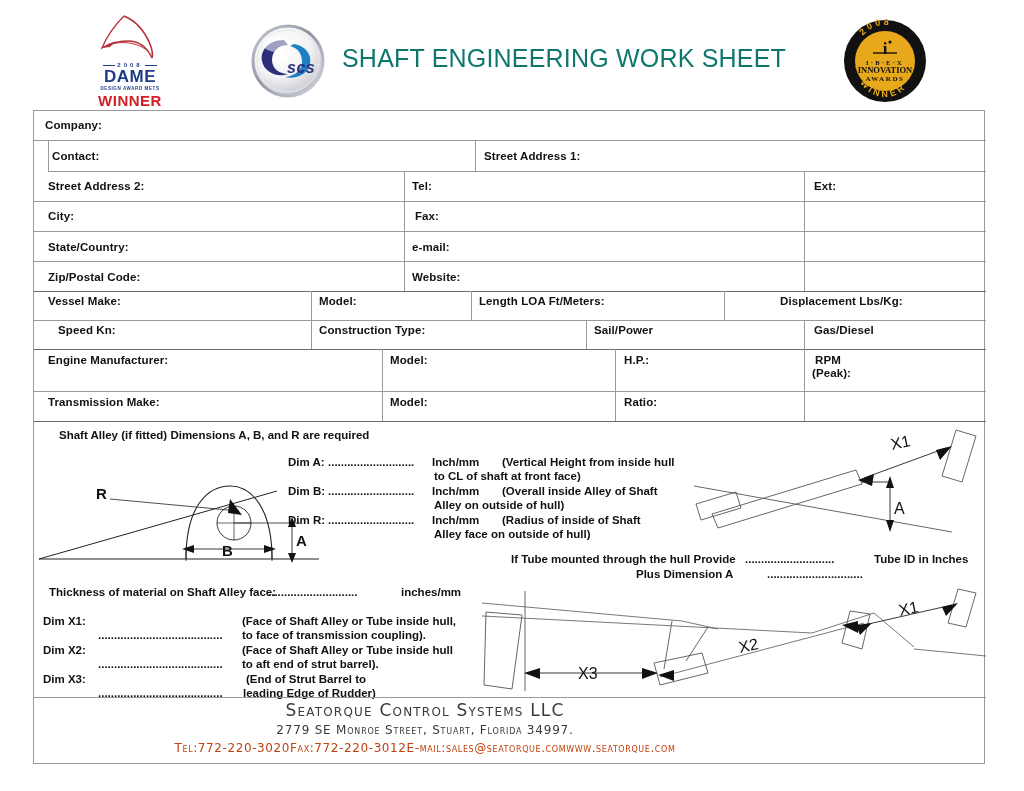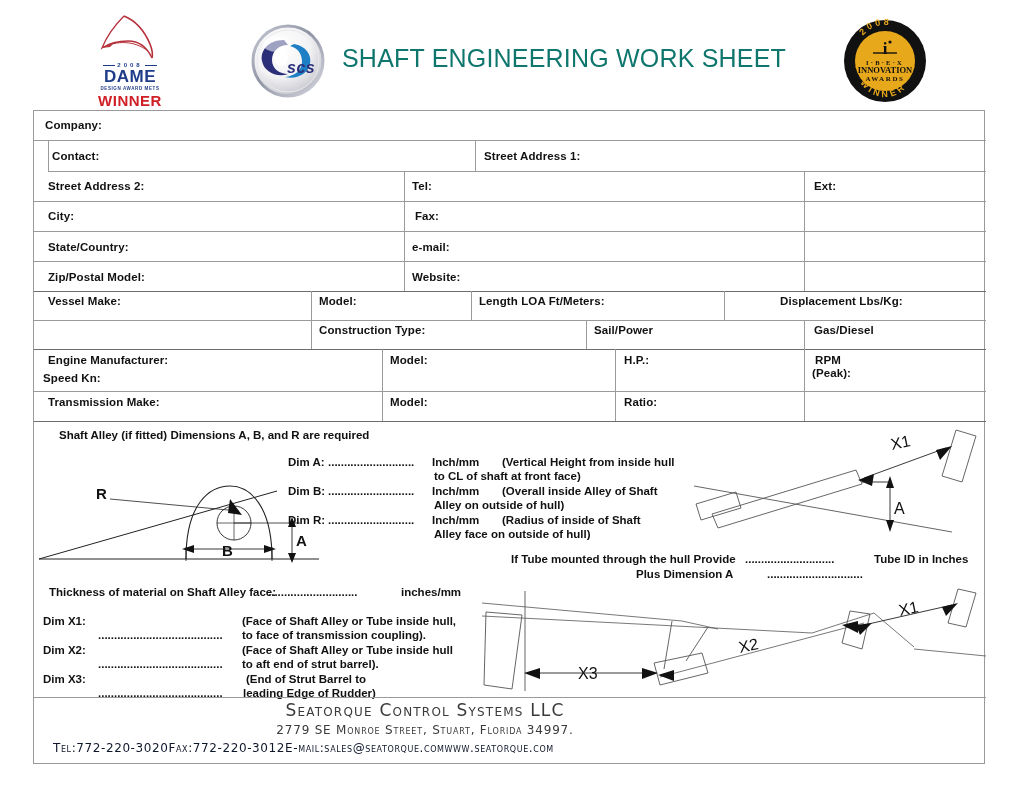--- a/index.html
+++ b/index.html
@@ -181,23 +181,23 @@
     letter-spacing: 0.8px;
     color: #3a3a3a;
     white-space: nowrap;
   }
   .foot-contacts {
     margin-top: 4px;
     font-size: 12px;
     font-family: "DejaVu Sans", sans-serif;
     font-variant: small-caps;
     letter-spacing: 0.6px;
-    color: #0f172a;
+    color: #c2410c;
     display: flex;
-    justify-content: flex-start;
+    justify-content: center;
     padding: 0 20px;
     box-sizing: border-box;
   }
   .foot-contacts span { white-space: nowrap; }
 </style>
 </head>
 <body>
 
 <div class="header">
 
@@ -286,42 +286,42 @@
   <div class="cell-label" style="left:11px; top:8px;">Company:</div>
   <div class="cell-label" style="left:18px; top:39px;">Contact:</div>
   <div class="cell-label" style="left:450px; top:39px;">Street Address 1:</div>
   <div class="cell-label" style="left:14px; top:69px;">Street Address 2:</div>
   <div class="cell-label" style="left:378px; top:69px;">Tel:</div>
   <div class="cell-label" style="left:780px; top:69px;">Ext:</div>
   <div class="cell-label" style="left:14px; top:99px;">City:</div>
   <div class="cell-label" style="left:381px; top:99px;">Fax:</div>
   <div class="cell-label" style="left:14px; top:130px;">State/Country:</div>
   <div class="cell-label" style="left:378px; top:130px;">e-mail:</div>
-  <div class="cell-label" style="left:14px; top:160px;">Zip/Postal Model:</div>
+  <div class="cell-label" style="left:14px; top:160px;">Zip/Postal Code:</div>
   <div class="cell-label" style="left:378px; top:160px;">Website:</div>
 
   <div class="line-h" style="left:0; top:209px; width:952px;"></div>
   <div class="line-h line-dark" style="left:0; top:238px; width:952px;"></div>
   <div class="line-h" style="left:0; top:280px; width:952px;"></div>
   <div class="line-h line-dark" style="left:0; top:310px; width:952px;"></div>
 
   <div class="line-v" style="left:277px; top:180px; height:58px;"></div>
   <div class="line-v" style="left:437px; top:180px; height:29px;"></div>
   <div class="line-v" style="left:690px; top:180px; height:29px;"></div>
   <div class="line-v" style="left:552px; top:209px; height:29px;"></div>
   <div class="line-v" style="left:770px; top:209px; height:29px;"></div>
   <div class="line-v" style="left:348px; top:238px; height:72px;"></div>
   <div class="line-v" style="left:581px; top:238px; height:72px;"></div>
   <div class="line-v" style="left:770px; top:238px; height:72px;"></div>
 
   <div class="cell-label" style="left:14px; top:184px;">Vessel Make:</div>
   <div class="cell-label" style="left:285px; top:184px;">Model:</div>
   <div class="cell-label" style="left:445px; top:184px;">Length LOA Ft/Meters:</div>
   <div class="cell-label" style="left:698px; top:184px;padding-left:48px;">Displacement Lbs/Kg:</div>
-  <div class="cell-label" style="left:9px; top:213px;margin-top:48px;">Speed Kn:</div>
+  <div class="cell-label" style="left:24px; top:213px;">Speed Kn:</div>
   <div class="cell-label" style="left:285px; top:213px;">Construction Type:</div>
   <div class="cell-label" style="left:560px; top:213px;">Sail/Power</div>
   <div class="cell-label" style="left:780px; top:213px;">Gas/Diesel</div>
   <div class="cell-label" style="left:14px; top:243px;">Engine Manufacturer:</div>
   <div class="cell-label" style="left:356px; top:243px;">Model:</div>
   <div class="cell-label" style="left:590px; top:243px;">H.P.:</div>
   <div class="cell-label" style="left:781px; top:243px;">RPM</div>
   <div class="cell-label" style="left:778px; top:256px;">(Peak):</div>
   <div class="cell-label" style="left:14px; top:285px;">Transmission Make:</div>
   <div class="cell-label" style="left:356px; top:285px;">Model:</div>

